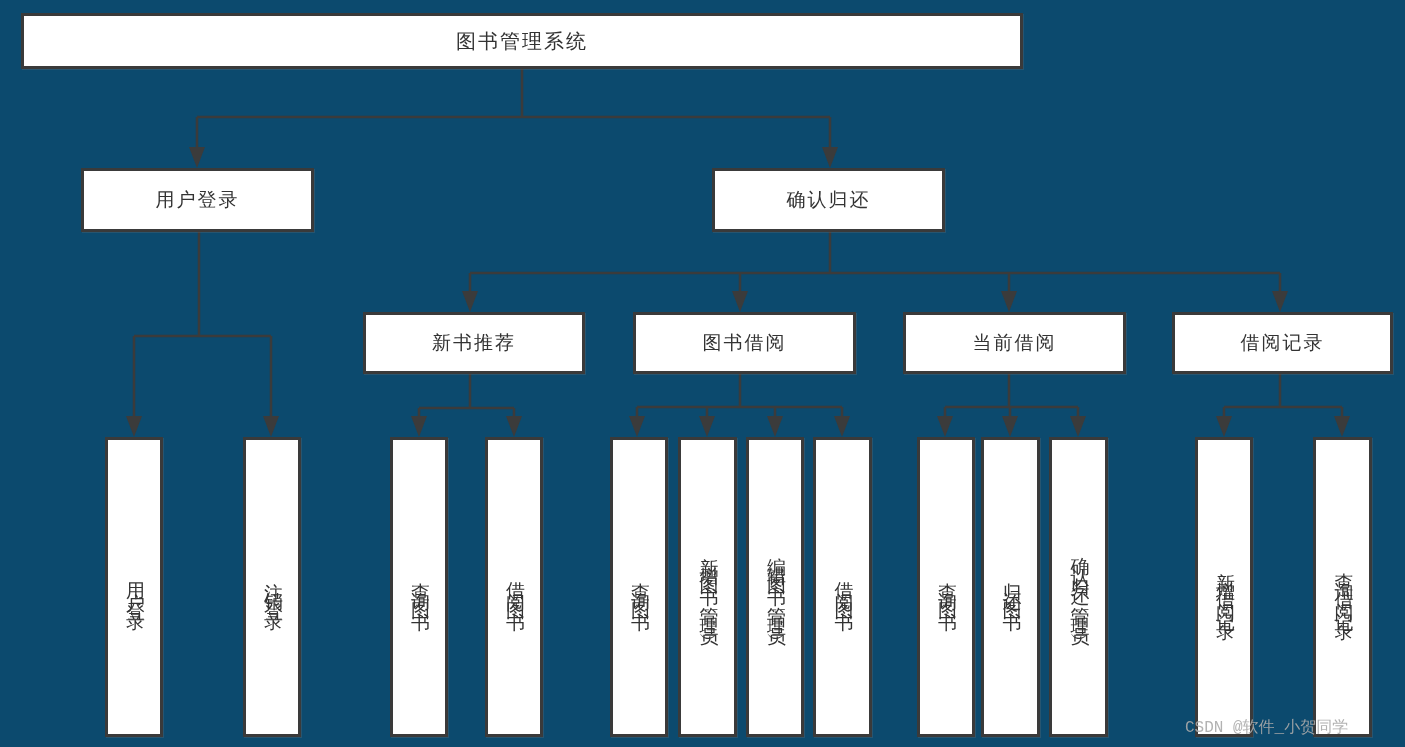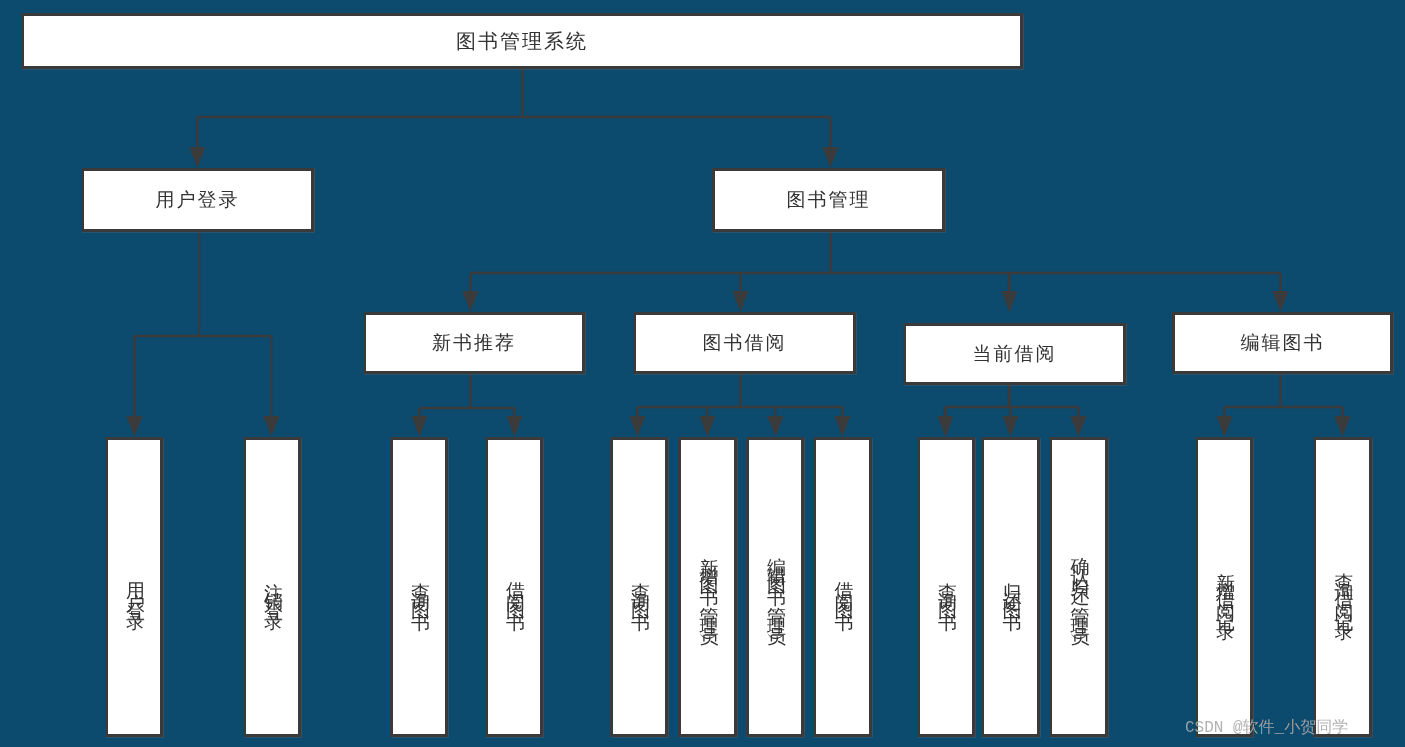--- a/index.html
+++ b/index.html
@@ -66,34 +66,34 @@
   </svg>
 
   <div class="box root" style="left:21px;top:13px;width:1002px;height:56px">
     <span class="h-label">图书管理系统</span>
   </div>
 
   <div class="box" style="left:81px;top:168px;width:233px;height:64px">
     <span class="h-label">用户登录</span>
   </div>
   <div class="box" style="left:712px;top:168px;width:233px;height:64px">
-    <span class="h-label">图书管理</span>
+    <span class="h-label">确认归还</span>
   </div>
 
   <div class="box" style="left:633px;top:312px;width:223px;height:62px">
     <span class="h-label">图书借阅</span>
   </div>
   <div class="box" style="left:363px;top:312px;width:222px;height:62px">
     <span class="h-label">新书推荐</span>
   </div>
-  <div class="box" style="left:903px;top:323px;width:223px;height:62px">
+  <div class="box" style="left:903px;top:312px;width:223px;height:62px">
     <span class="h-label">当前借阅</span>
   </div>
   <div class="box" style="left:1172px;top:312px;width:221px;height:62px">
-    <span class="h-label">编辑图书</span>
+    <span class="h-label">借阅记录</span>
   </div>
 
   <div class="box" style="left:105px;top:437px;width:58px;height:300px">
     <span class="v-label">用户登录</span>
   </div>
   <div class="box" style="left:243px;top:437px;width:58px;height:300px">
     <span class="v-label">注销登录</span>
   </div>
 
   <div class="box" style="left:390px;top:437px;width:58px;height:300px">

